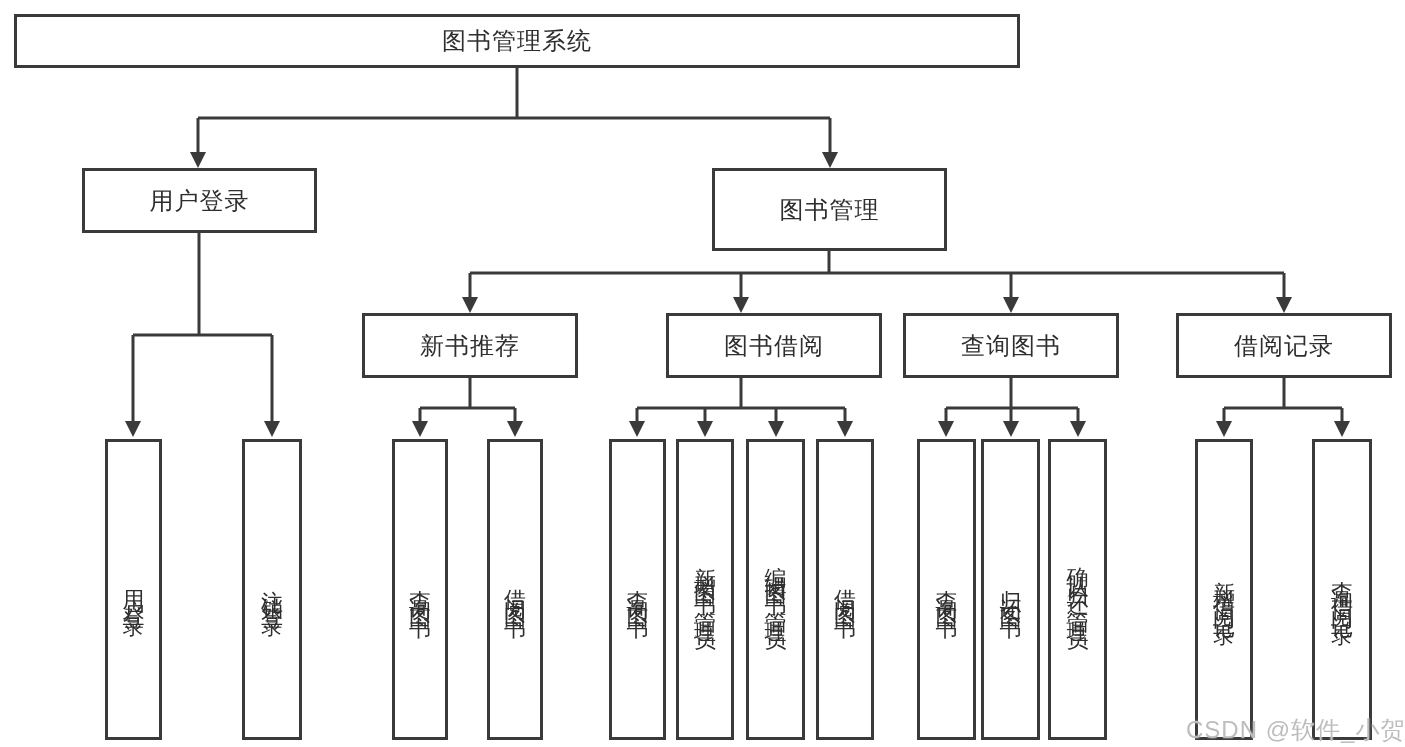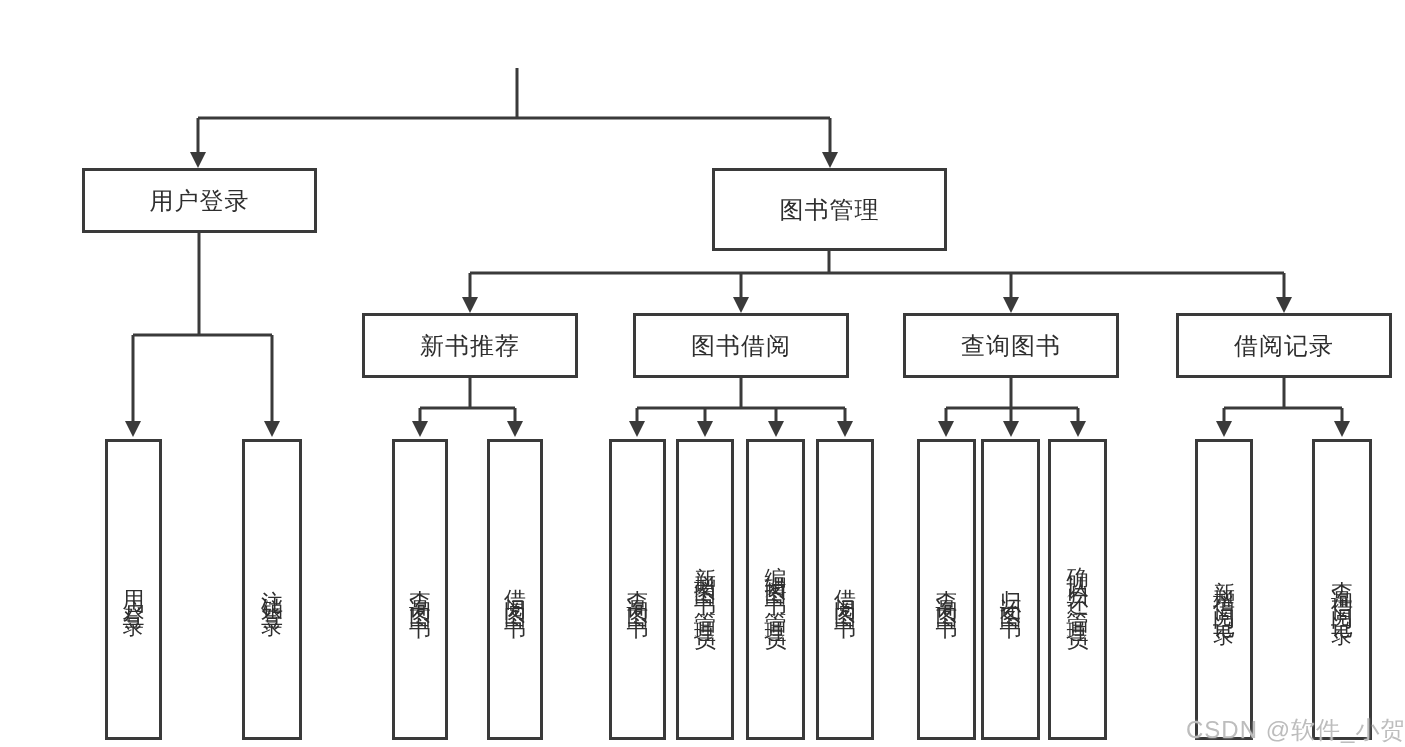--- a/index.html
+++ b/index.html
@@ -94,26 +94,27 @@
       <polygon points="768,421 784,421 776,437"></polygon>
       <polygon points="837,421 853,421 845,437"></polygon>
       <polygon points="938,421 954,421 946,437"></polygon>
       <polygon points="1003,421 1019,421 1011,437"></polygon>
       <polygon points="1070,421 1086,421 1078,437"></polygon>
       <polygon points="1216,421 1232,421 1224,437"></polygon>
       <polygon points="1334,421 1350,421 1342,437"></polygon>
     </g>
   </svg>
 
+  <div class="node h-node" style="left:14px;top:14px;width:1006px;height:54px">图书管理系统</div>
 
   <div class="node h-node" style="left:82px;top:168px;width:235px;height:65px">用户登录</div>
   <div class="node h-node" style="left:712px;top:168px;width:235px;height:83px">图书管理</div>
 
   <div class="node h-node" style="left:362px;top:313px;width:216px;height:65px">新书推荐</div>
-  <div class="node h-node" style="left:633px;top:313px;width:216px;height:65px">图书借阅</div>
+  <div class="node h-node" style="left:666px;top:313px;width:216px;height:65px">图书借阅</div>
   <div class="node h-node" style="left:903px;top:313px;width:216px;height:65px">查询图书</div>
   <div class="node h-node" style="left:1176px;top:313px;width:216px;height:65px">借阅记录</div>
 
   <div class="node v-node" style="left:105px;top:439px;width:57px;height:301px">
     <span class="v-label">用户登录</span>
   </div>
   <div class="node v-node" style="left:242px;top:439px;width:60px;height:301px">
     <span class="v-label">注销登录</span>
   </div>
 

